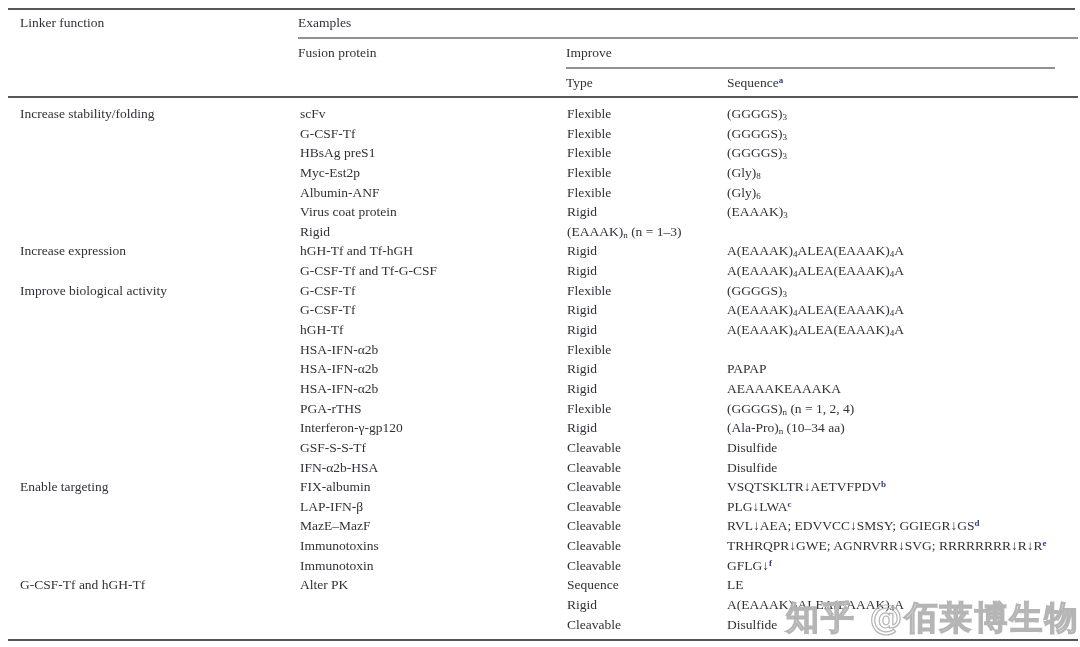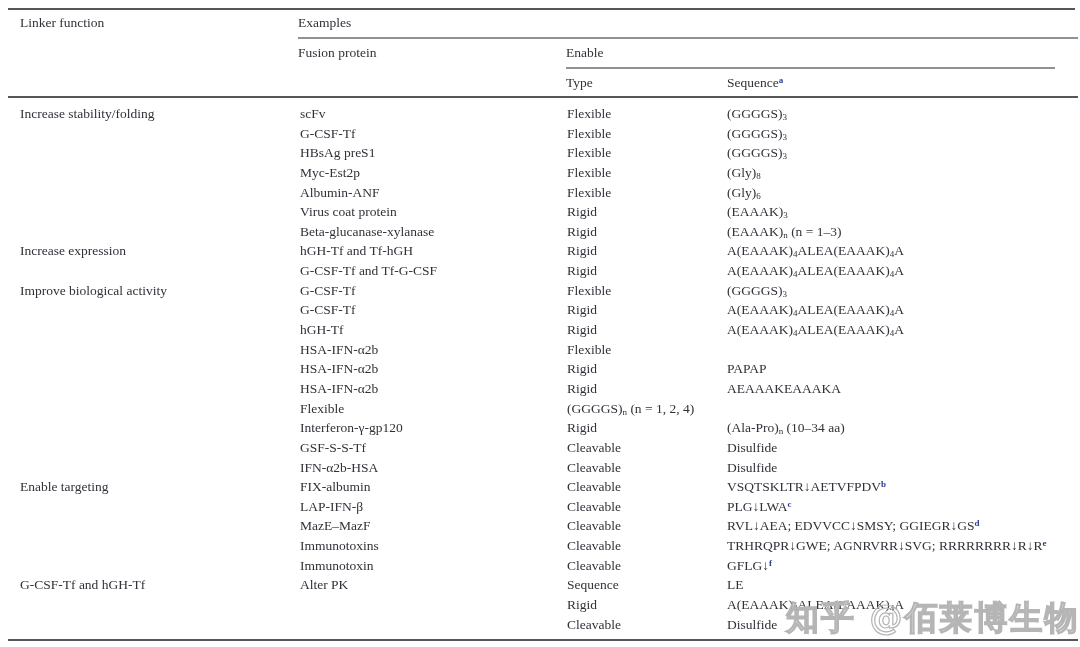--- a/index.html
+++ b/index.html
@@ -42,21 +42,21 @@
 <div class="page" style="--text: #303239; --fn: #2d3c92; --rule-dark: #55565a; --rule-light: #909194; --wm: #b5b5b5;">
 
   <div class="rule" style="left:8px;right:5px;top:7.5px;height:2px;"></div>
 
   <div class="hdr" style="left:20px;top:15px;">Linker function</div>
   <div class="hdr" style="left:298px;top:15px;">Examples</div>
 
   <div class="rule light" style="left:298px;right:2px;top:37px;height:1.5px;"></div>
 
   <div class="hdr" style="left:298px;top:45px;text-align:center;">Fusion protein</div>
-  <div class="hdr" style="left:566px;top:45px;">Enable</div>
+  <div class="hdr" style="left:566px;top:45px;">Improve</div>
 
   <div class="rule light" style="left:566px;width:489px;top:67px;height:1.5px;"></div>
 
   <div class="hdr" style="left:566px;top:75px;">Type</div>
   <div class="hdr" style="left:727px;top:75px;">
     <span>Sequence</span><sup class="fn">a</sup>
   </div>
 
   <div class="rule" style="left:8px;right:2px;top:95.5px;height:2.5px;"></div>
 
@@ -92,21 +92,20 @@
         <div class="cell"><span>(Gly)</span><sub>6</sub></div>
       </div>
       <div class="row">
         <div class="cell"></div>
         <div class="cell">Virus coat protein</div>
         <div class="cell">Rigid</div>
         <div class="cell"><span>(EAAAK)</span><sub>3</sub></div>
       </div>
       <div class="row">
         <div class="cell"></div>
-        <div class="cell">Beta-glucanase-xylanase</div>
         <div class="cell">Rigid</div>
         <div class="cell"><span>(EAAAK)</span><sub>n</sub><span> (n = 1–3)</span></div>
       </div>
       <div class="row">
         <div class="cell">Increase expression</div>
         <div class="cell">hGH-Tf and Tf-hGH</div>
         <div class="cell">Rigid</div>
         <div class="cell"><span>A(EAAAK)</span><sub>4</sub><span>ALEA(EAAAK)</span><sub>4</sub><span>A</span></div>
       </div>
       <div class="row">
@@ -145,20 +144,21 @@
         <div class="cell"><span>PAPAP</span></div>
       </div>
       <div class="row">
         <div class="cell"></div>
         <div class="cell">HSA-IFN-α2b</div>
         <div class="cell">Rigid</div>
         <div class="cell"><span>AEAAAKEAAAKA</span></div>
       </div>
       <div class="row">
         <div class="cell"></div>
+        <div class="cell">PGA-rTHS</div>
         <div class="cell">Flexible</div>
         <div class="cell"><span>(GGGGS)</span><sub>n</sub><span> (n = 1, 2, 4)</span></div>
       </div>
       <div class="row">
         <div class="cell"></div>
         <div class="cell">Interferon-γ-gp120</div>
         <div class="cell">Rigid</div>
         <div class="cell"><span>(Ala-Pro)</span><sub>n</sub><span> (10–34 aa)</span></div>
       </div>
       <div class="row">

